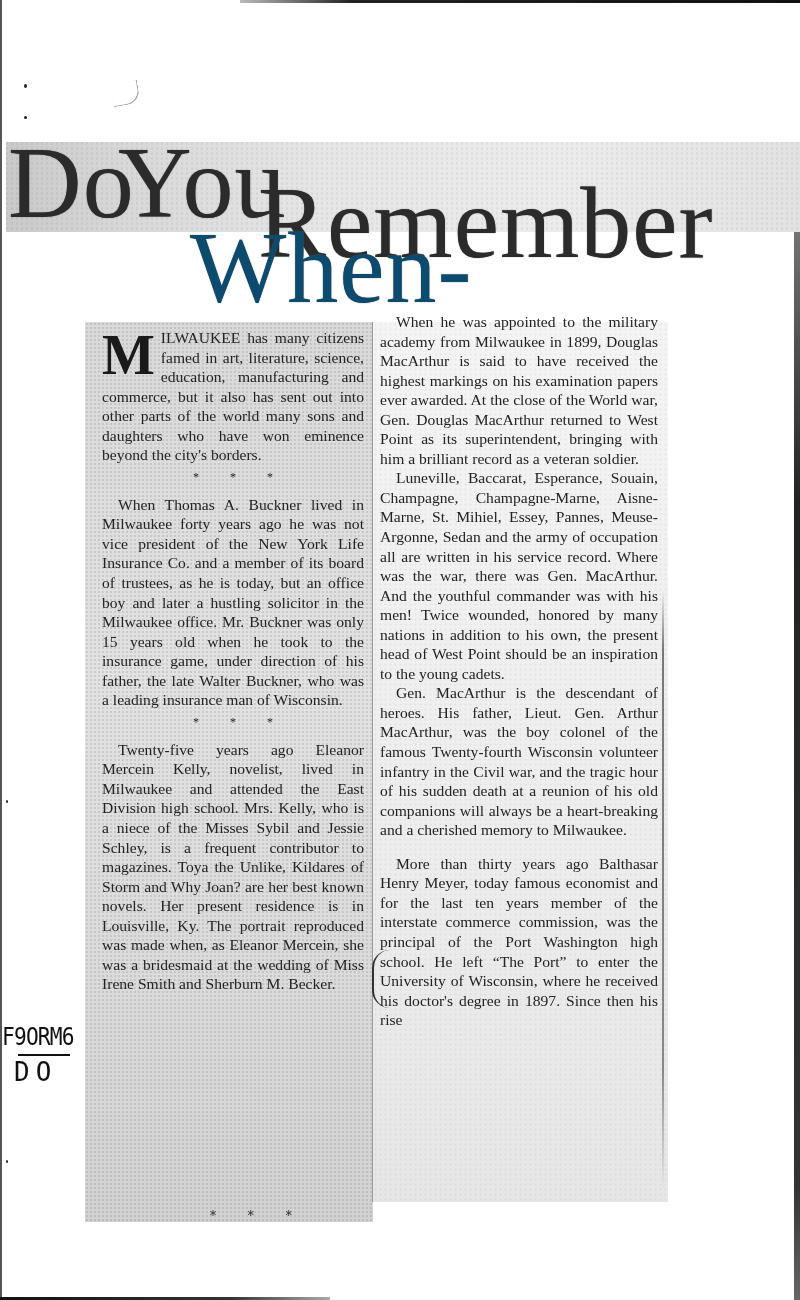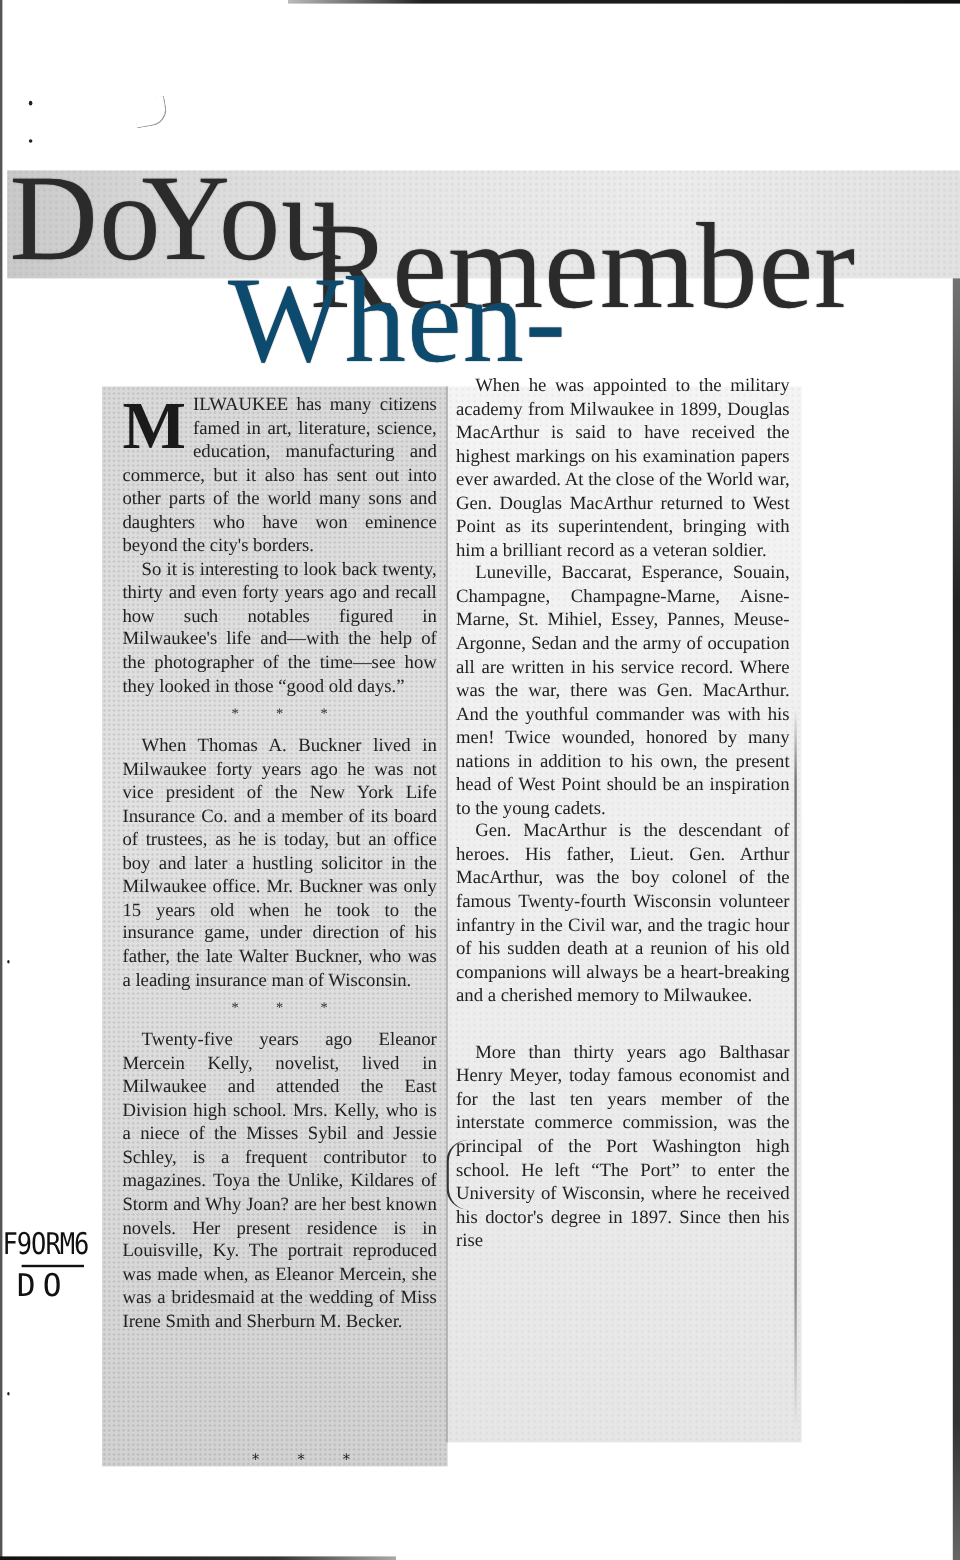--- a/index.html
+++ b/index.html
@@ -115,21 +115,21 @@
       color: #1a1a1a;
     }
     .separator {
       text-align: center;
       letter-spacing: 14px;
       font-size: 12px;
       line-height: 20px;
       margin: 2px 0 8px 0;
       padding-left: 14px;
     }
-    .col-right p.spaced { margin-top: 28px; }
+    .col-right p.spaced { margin-top: 14px; }
     .bottom-stars {
       position: absolute; left: 210px; top: 1209px;
       font-size: 12px; letter-spacing: 14px; color: #222;
     }
 
     
     .handwriting {
       position: absolute;
       font-family: "DejaVu Sans Mono", "Liberation Mono", monospace;
       color: #111;
@@ -172,21 +172,20 @@
 
 <div class="col-bg-left"></div>
 <div class="col-bg-right"></div>
 <div class="col-rule"></div>
 <div class="right-rule"></div>
 
 <div class="column col-left">
   <p class="first">
     <span class="dropcap">M</span><span>ILWAUKEE has many citizens famed in art, literature, science, education, manufacturing and commerce, but it also has sent out into other parts of the world many sons and daughters who have won eminence beyond the city's borders.</span>
   </p>
-  <p>So it is interesting to look back twenty, thirty and even forty years ago and recall how such notables figured in Milwaukee's life and—with the help of the photographer of the time—see how they looked in those “good old days.”</p>
   <div class="separator">* * *</div>
   <p>When Thomas A. Buckner lived in Milwaukee forty years ago he was not vice president of the New York Life Insurance Co. and a member of its board of trustees, as he is today, but an office boy and later a hustling solicitor in the Milwaukee office. Mr. Buckner was only 15 years old when he took to the insurance game, under direction of his father, the late Walter Buckner, who was a leading insurance man of Wisconsin.</p>
   <div class="separator">* * *</div>
   <p>Twenty-five years ago Eleanor Mercein Kelly, novelist, lived in Milwaukee and attended the East Division high school. Mrs. Kelly, who is a niece of the Misses Sybil and Jessie Schley, is a frequent contributor to magazines. Toya the Unlike, Kildares of Storm and Why Joan? are her best known novels. Her present residence is in Louisville, Ky. The portrait reproduced was made when, as Eleanor Mercein, she was a bridesmaid at the wedding of Miss Irene Smith and Sherburn M. Becker.</p>
 </div>
 <div class="bottom-stars">* * *</div>
 
 <div class="column col-right">
   <p>When he was appointed to the military academy from Milwaukee in 1899, Douglas MacArthur is said to have received the highest markings on his examination papers ever awarded. At the close of the World war, Gen. Douglas MacArthur returned to West Point as its superintendent, bringing with him a brilliant record as a veteran soldier.</p>
   <p>Luneville, Baccarat, Esperance, Souain, Champagne, Champagne-Marne, Aisne-Marne, St. Mihiel, Essey, Pannes, Meuse-Argonne, Sedan and the army of occupation all are written in his service record. Where was the war, there was Gen. MacArthur. And the youthful commander was with his men! Twice wounded, honored by many nations in addition to his own, the present head of West Point should be an inspiration to the young cadets.</p>

